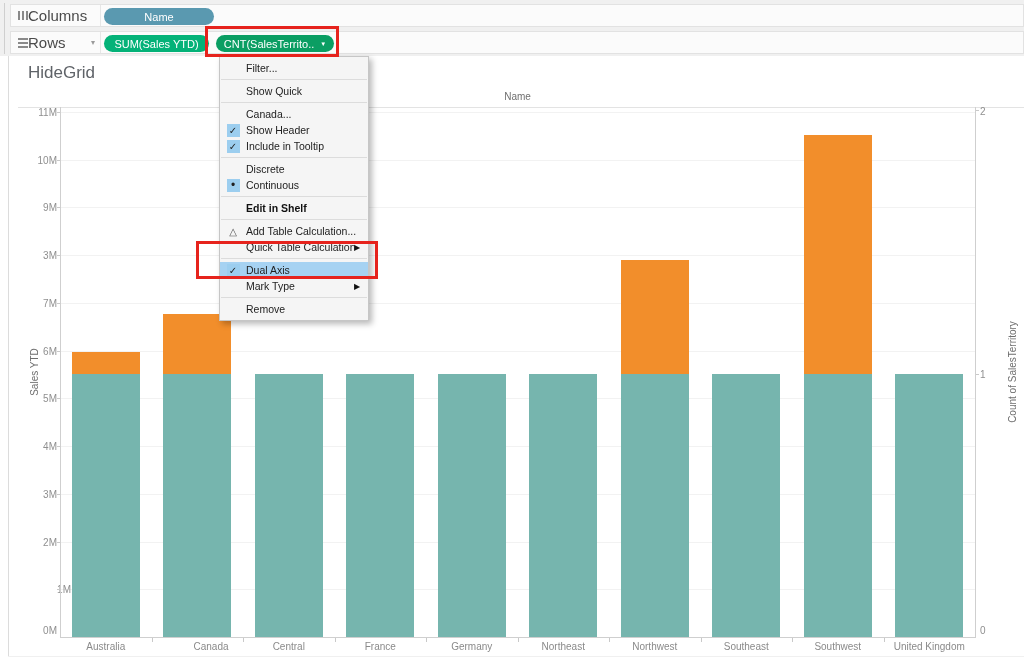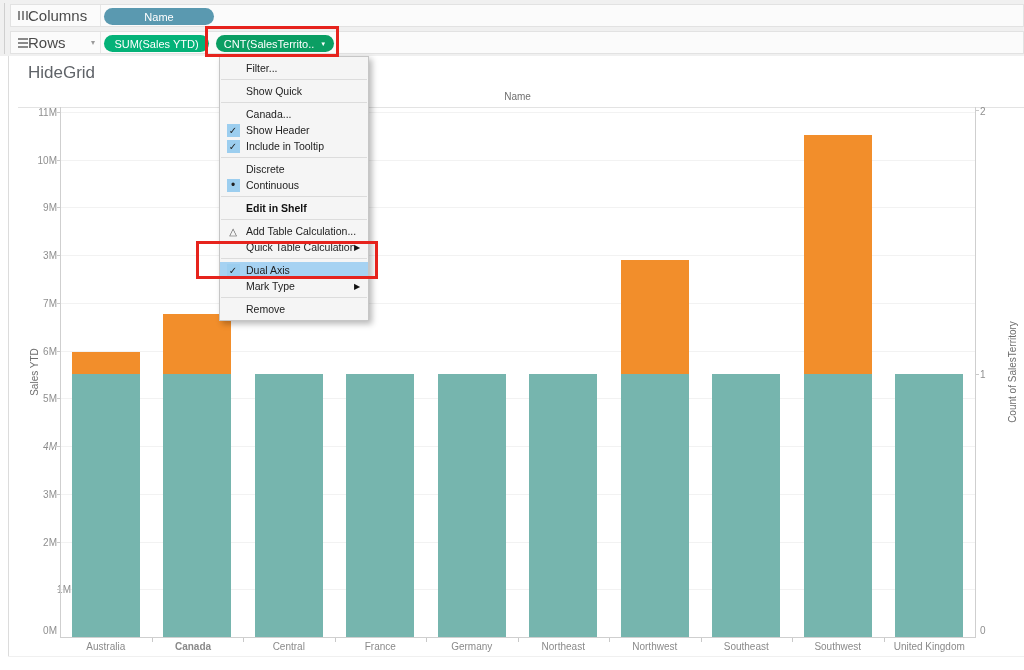--- a/index.html
+++ b/index.html
@@ -121,21 +121,21 @@
       <div class="gridline" style="left: 60px; top: 302.909px; width: 915px;"></div>
       <div class="gridline" style="left: 60px; top: 255.182px; width: 915px;"></div>
       <div class="gridline" style="left: 60px; top: 207.455px; width: 915px;"></div>
       <div class="gridline" style="left: 60px; top: 159.727px; width: 915px;"></div>
       <div class="gridline" style="left: 60px; top: 112px; width: 915px;"></div>
       <div class="bar" style="left: 71.75px; top: 351.591px; width: 68px; height: 285.409px; background: rgb(242, 142, 43); z-index: 1;"></div>
       <div class="bar" style="left: 71.75px; top: 373.5px; width: 68px; height: 263.5px; background: rgb(118, 181, 174); z-index: 2;"></div>
       <div class="xtick" style="left: 60.75px; top: 641px; width: 90px;">Australia</div>
       <div class="bar" style="left: 163.25px; top: 313.886px; width: 68px; height: 323.114px; background: rgb(242, 142, 43); z-index: 1;"></div>
       <div class="bar" style="left: 163.25px; top: 373.5px; width: 68px; height: 263.5px; background: rgb(118, 181, 174); z-index: 2;"></div>
-      <div class="xtick" style="left: 148px; top: 641px; width: 90px; font-weight: bold;">Canada</div>
+      <div class="xtick" style="left: 166px; top: 641px; width: 90px;">Canada</div>
       <div class="bar" style="left: 254.75px; top: 373.5px; width: 68px; height: 263.5px; background: rgb(118, 181, 174); z-index: 2;"></div>
       <div class="xtick" style="left: 243.75px; top: 641px; width: 90px;">Central</div>
       <div class="bar" style="left: 346.25px; top: 373.5px; width: 68px; height: 263.5px; background: rgb(118, 181, 174); z-index: 2;"></div>
       <div class="xtick" style="left: 335.25px; top: 641px; width: 90px;">France</div>
       <div class="bar" style="left: 437.75px; top: 373.5px; width: 68px; height: 263.5px; background: rgb(118, 181, 174); z-index: 2;"></div>
       <div class="xtick" style="left: 426.75px; top: 641px; width: 90px;">Germany</div>
       <div class="bar" style="left: 529.25px; top: 373.5px; width: 68px; height: 263.5px; background: rgb(118, 181, 174); z-index: 2;"></div>
       <div class="xtick" style="left: 518.25px; top: 641px; width: 90px;">Northeast</div>
       <div class="bar" style="left: 620.75px; top: 260.432px; width: 68px; height: 376.568px; background: rgb(242, 142, 43); z-index: 1;"></div>
       <div class="bar" style="left: 620.75px; top: 373.5px; width: 68px; height: 263.5px; background: rgb(118, 181, 174); z-index: 2;"></div>
@@ -150,21 +150,21 @@
       <div class="axis-line" style="left: 60px; top: 107px; width: 1px; height: 530px; z-index: 3;"></div>
       <div class="axis-line" style="left: 975px; top: 107px; width: 1px; height: 530px; z-index: 3;"></div>
       <div class="axis-line" style="left: 60px; top: 637px; width: 916px; height: 1px; z-index: 3;"></div>
       <div class="ytick" style="left: 31px; top: 625px;">0M</div>
       <div class="ytick" style="left: 45px; top: 584.273px;">1M</div>
       <div class="tick-mark" style="left: 57px; top: 589.273px; width: 3px; height: 1px;"></div>
       <div class="ytick" style="left: 31px; top: 536.545px;">2M</div>
       <div class="tick-mark" style="left: 57px; top: 541.545px; width: 3px; height: 1px;"></div>
       <div class="ytick" style="left: 31px; top: 488.818px; text-align: right;">3M</div>
       <div class="tick-mark" style="left: 57px; top: 493.818px; width: 3px; height: 1px;"></div>
-      <div class="ytick" style="left: 31px; top: 441.091px; font-style: italic;">4M</div>
+      <div class="ytick" style="left: 31px; top: 441.091px;">4M</div>
       <div class="tick-mark" style="left: 57px; top: 446.091px; width: 3px; height: 1px;"></div>
       <div class="ytick" style="left: 31px; top: 393.364px;">5M</div>
       <div class="tick-mark" style="left: 57px; top: 398.364px; width: 3px; height: 1px;"></div>
       <div class="ytick" style="left: 31px; top: 345.636px;">6M</div>
       <div class="tick-mark" style="left: 57px; top: 350.636px; width: 3px; height: 1px;"></div>
       <div class="ytick" style="left: 31px; top: 297.909px;">7M</div>
       <div class="tick-mark" style="left: 57px; top: 302.909px; width: 3px; height: 1px;"></div>
       <div class="ytick" style="left: 31px; top: 250.182px;">3M</div>
       <div class="tick-mark" style="left: 57px; top: 255.182px; width: 3px; height: 1px;"></div>
       <div class="ytick" style="left: 31px; top: 202.455px;">9M</div>

